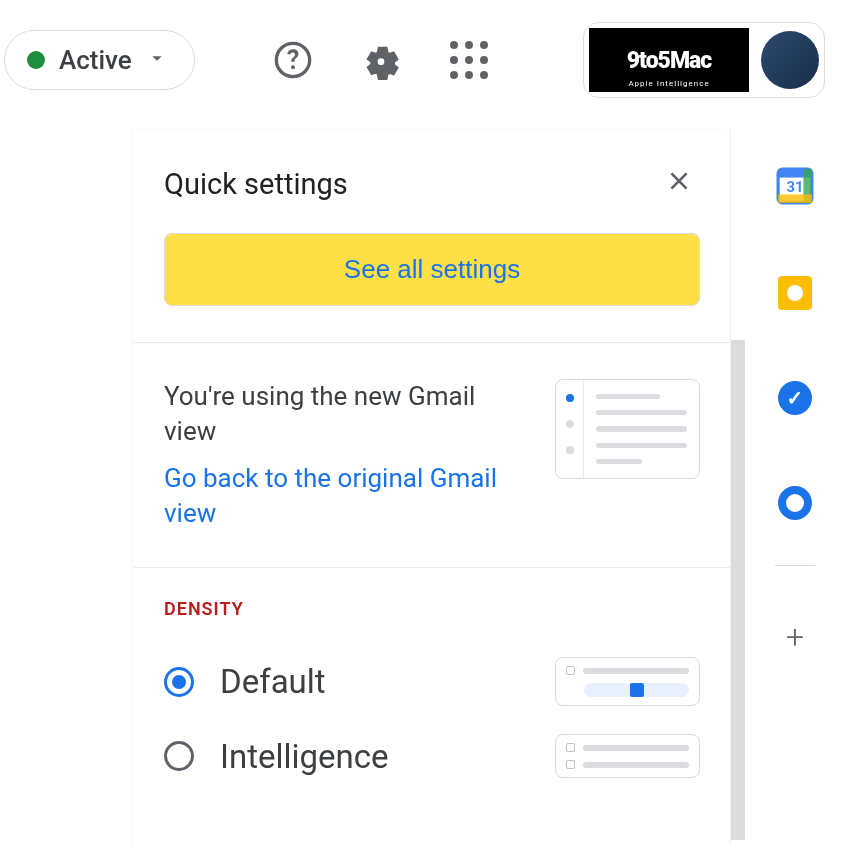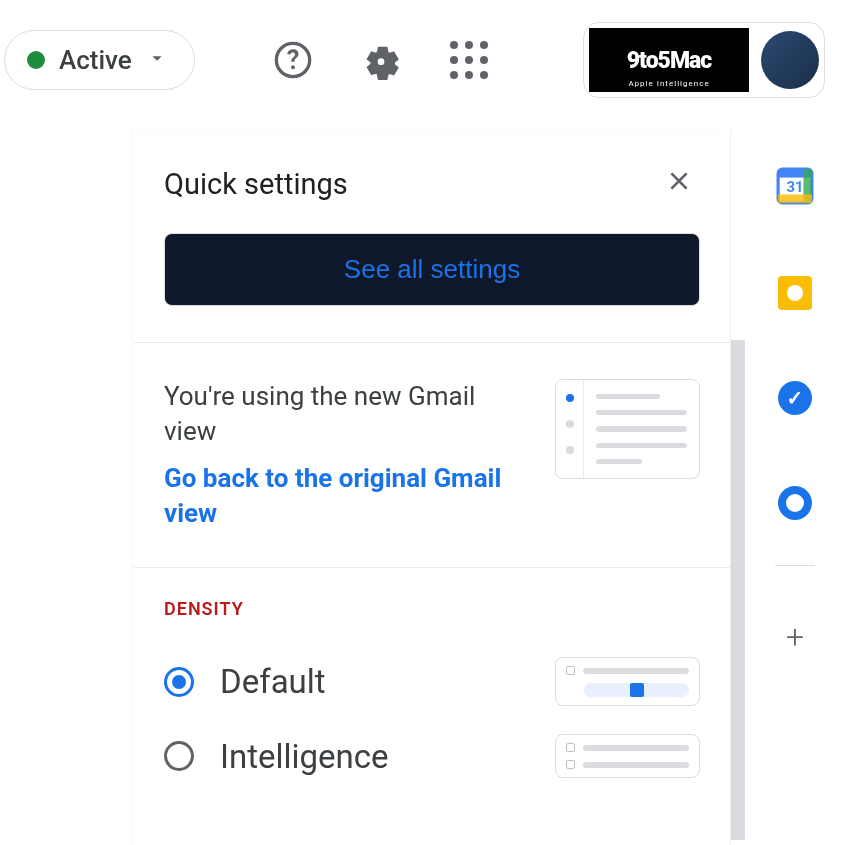--- a/index.html
+++ b/index.html
@@ -112,39 +112,39 @@
     align-items: center;
     margin-bottom: 24px;
   }
   .qp-title { font-size: 29px; color: #202124; font-weight: 400; }
   .qp-close { font-size: 30px; color: #5f6368; cursor: pointer; padding:8px;}
   .see-all-btn {
     display: block;
     width: calc(100% - 0px);
     border: 1px solid #dadce0;
     border-radius: 8px;
-    background: #0f172a;
+    background: #fde047;
     color: #1a73e8;
     font-size: 26px;
     font-weight: 500;
     text-align: center;
     padding: 20px;
     cursor: pointer;
     margin-bottom: 36px;
   }
   .divider { height: 1px; background: #e8eaed; margin-left:-30px; margin-right:-30px;}
   .view-section {
     padding: 36px 0 36px 0;
     display: flex;
     gap: 30px;
     align-items: flex-start;
   }
   .view-text { flex: 1; }
   .view-msg { font-size: 26px; color: #3c4043; margin-bottom: 12px; line-height:1.35;}
-  .view-link { font-size: 26px; color: #1a73e8; cursor: pointer; line-height:1.35; font-weight:700;}
+  .view-link { font-size: 26px; color: #1a73e8; cursor: pointer; line-height:1.35; font-weight:400;}
   .view-thumb {
     width: 145px; height: 100px;
     border: 1px solid #dadce0;
     border-radius: 8px;
     display: flex;
     flex-shrink:0;
   }
   .view-thumb .col1 {
     width: 28px;
     border-right: 1px solid #e8eaed;

